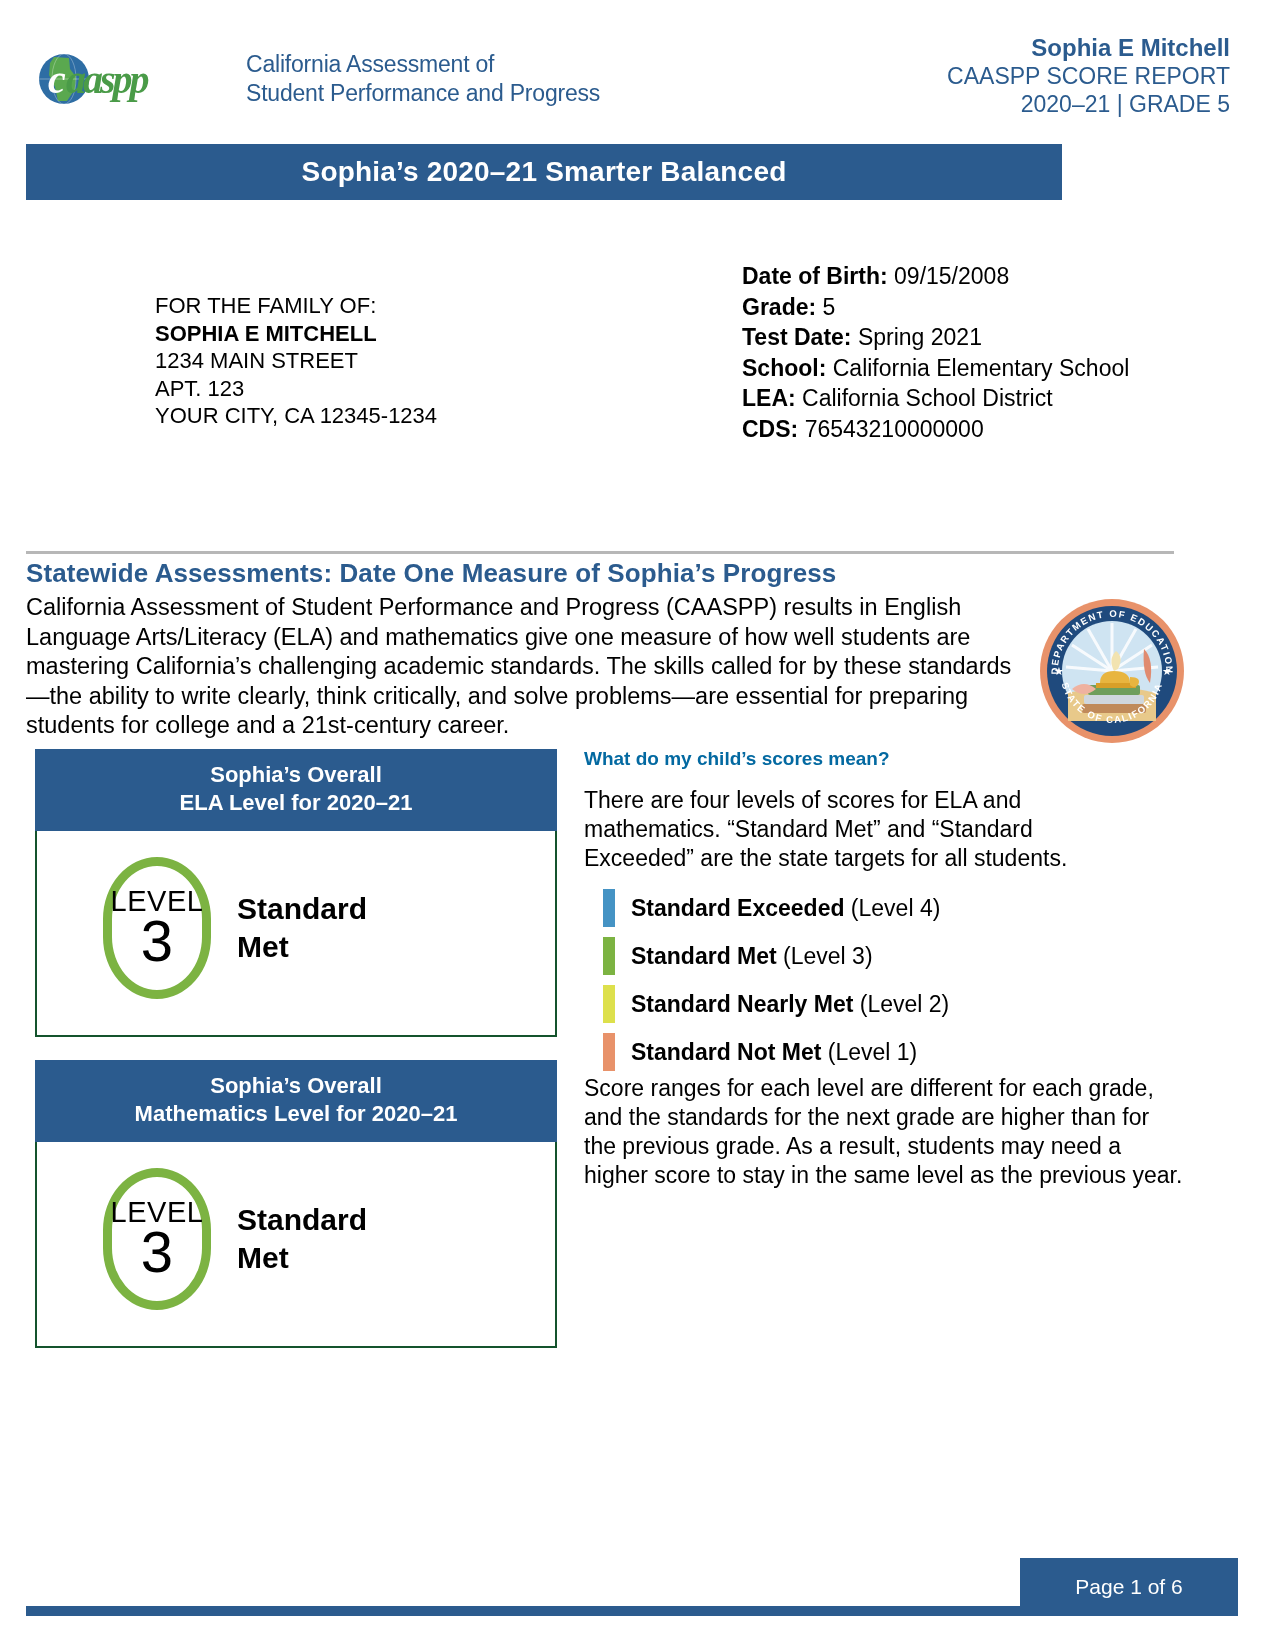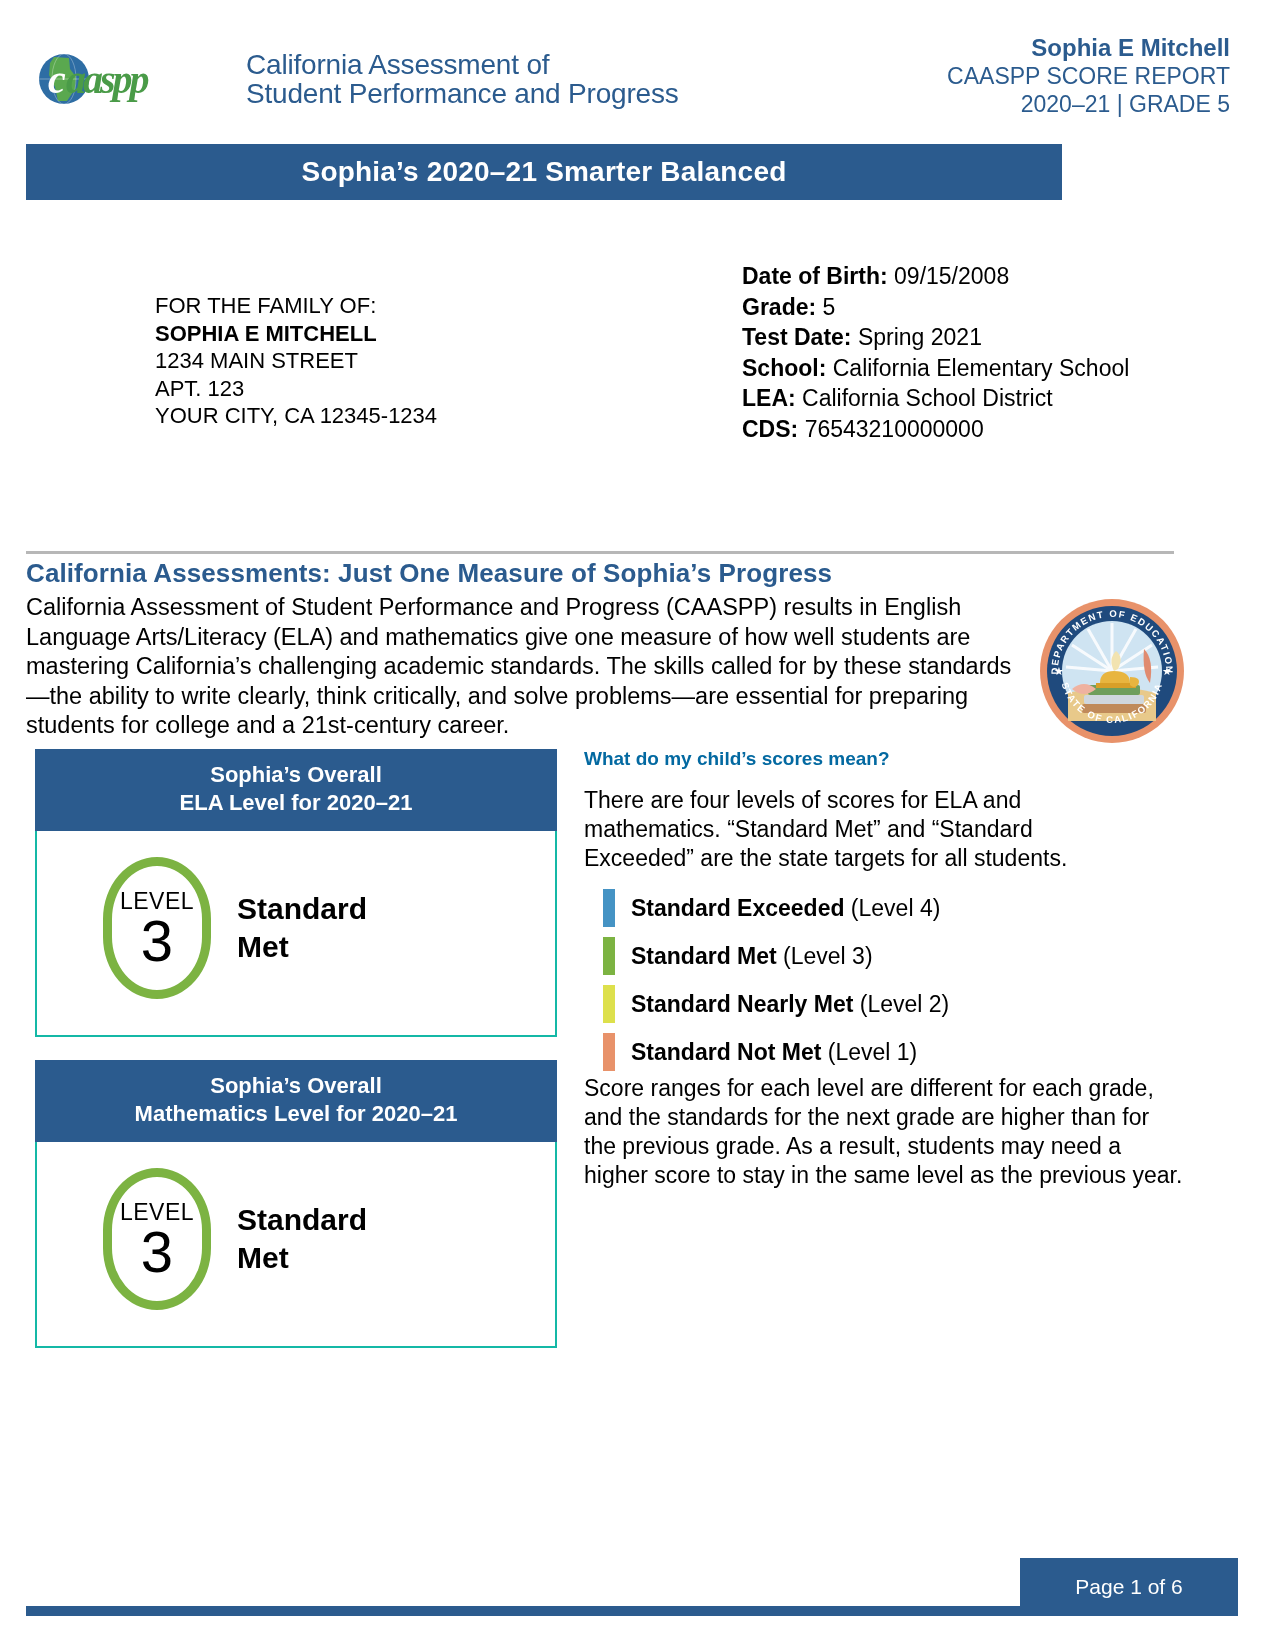--- a/index.html
+++ b/index.html
@@ -38,21 +38,21 @@
     margin-top: 22px;
   }
   .brand-logo {
     position: relative;
     width: 200px;
     height: 56px;
     flex: none;
   }
   .brand-text {
     font-family: "Liberation Sans Narrow", "Liberation Sans", sans-serif;
-    font-size: 28px;
+    font-size: 23px;
     line-height: 29px;
     color: #2b5b8e;
     white-space: pre-line;
     letter-spacing: -0.2px;
   }
   .header-right {
     text-align: right;
     color: #2b5b8e;
     font-size: 23px;
     line-height: 28px;
@@ -142,21 +142,21 @@
     width: 148px;
     height: 148px;
   }
 
   
   .card {
     position: absolute;
     left: 35px;
     width: 522px;
     background: #ffffff;
-    border: 2px solid #14b8a6;
+    border: 2px solid #14532d;
     box-sizing: border-box;
   }
   #card-ela { top: 749px; height: 288px; }
   #card-math { top: 1060px; height: 288px; }
   .card-head {
     background: #2b5b8e;
     color: #fff;
     font-weight: bold;
     font-size: 22px;
     line-height: 28px;
@@ -177,21 +177,21 @@
     border: 9px solid #7cb342;
     border-radius: 54px / 62px;
     box-sizing: border-box;
     display: flex;
     flex-direction: column;
     align-items: center;
     justify-content: center;
     flex: none;
   }
   .level-word {
-    font-size: 23px;
+    font-size: 29px;
     line-height: 26px;
     letter-spacing: 0.5px;
     color: #000;
     margin-top: 2px;
   }
   .level-num {
     font-size: 58px;
     line-height: 58px;
     color: #000;
     margin-top: -2px;
@@ -330,21 +330,21 @@
     <div><span class="lbl">Date of Birth:</span> <span>09/15/2008</span></div>
     <div><span class="lbl">Grade:</span> <span>5</span></div>
     <div><span class="lbl">Test Date:</span> <span>Spring 2021</span></div>
     <div><span class="lbl">School:</span> <span>California Elementary School</span></div>
     <div><span class="lbl">LEA:</span> <span>California School District</span></div>
     <div><span class="lbl">CDS:</span> <span>76543210000000</span></div>
   </div>
 
   <div class="divider"></div>
 
-  <div class="sec-title">California Assessments: Just One Measure of Sophia’s Progress</div>
+  <div class="sec-title">Statewide Assessments: Date One Measure of Sophia’s Progress</div>
   <div class="sec-body">California Assessment of Student Performance and Progress (CAASPP) results in English Language Arts/Literacy (ELA) and mathematics give one measure of how well students are mastering California’s challenging academic standards. The skills called for by these standards—the ability to write clearly, think critically, and solve problems—are essential for preparing students for college and a 21st-century career.</div>
 
   <div class="seal">
     <svg width="148" height="148" viewBox="0 0 148 148" aria-hidden="true">
       <defs>
         <path id="arcTop" d="M 20,74 A 54,54 0 0 1 128,74" fill="none"></path>
         <path id="arcBot" d="M 22,74 A 52,52 0 0 0 126,74" fill="none"></path>
       </defs>
       <circle cx="74" cy="74" r="72" fill="#e8926a"></circle>
       <circle cx="74" cy="74" r="65" fill="#1f4a7d"></circle>

